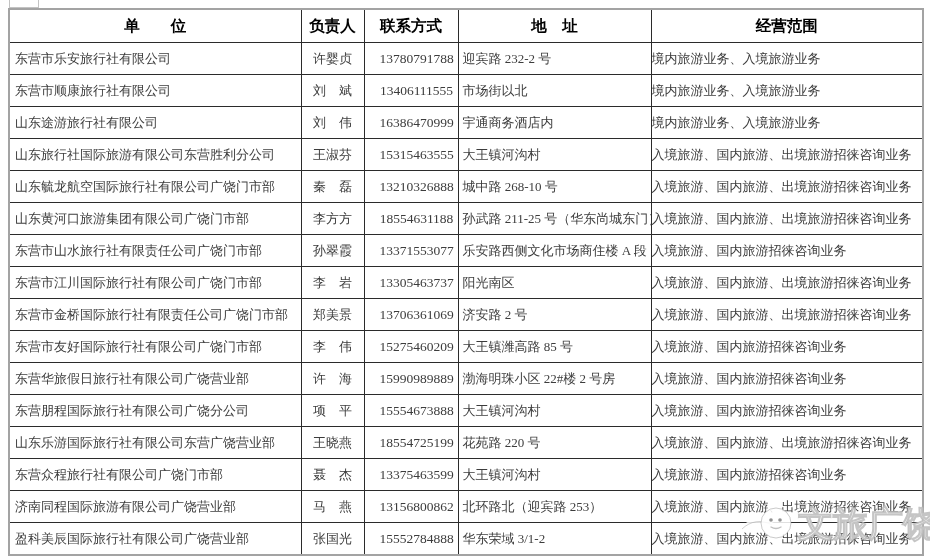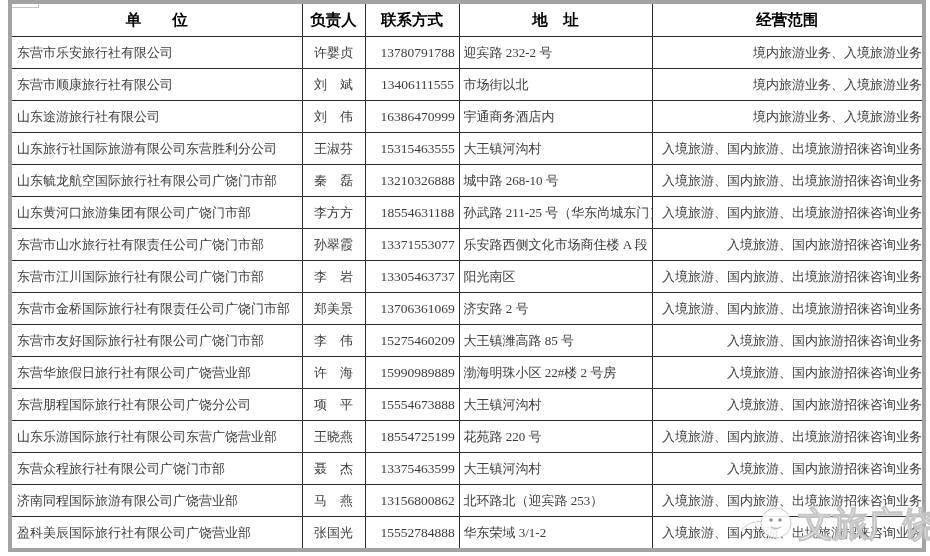--- a/index.html
+++ b/index.html
@@ -6,41 +6,41 @@
   body{
     width:930px;height:556px;position:relative;overflow:hidden;
     background:#ffffff;
     font-family:"Liberation Serif","DejaVu Serif",serif;
   }
   .corner-artifact{
     position:absolute;left:9px;top:-2px;width:28px;height:9px;
     border:1px solid #c3c3c3;border-top:none;background:transparent;
   }
   table.agency-table{
-    position:absolute;left:8px;top:0;
+    position:absolute;left:8px;top:8px;
     width:914px;table-layout:fixed;border-collapse:collapse;
-    border:4px solid #a3a3a3;
+    border:2px solid #a3a3a3;
   }
   .agency-table th,.agency-table td{
     border:1px solid #2b2b2b;
     overflow:hidden;white-space:nowrap;
     color:#3c3c3c;font-size:13px;vertical-align:middle;
     padding:0;
   }
   .agency-table th{
     height:32px;font-size:15.5px;font-weight:bold;color:#000000;
     text-align:center;
     font-family:"Liberation Sans","DejaVu Sans",sans-serif;
   }
   .agency-table td{height:31px;}
   td.cell-company{text-align:left;padding-left:5px;margin-left:20px;}
   td.cell-manager{text-align:center;}
   td.cell-phone{text-align:center;font-size:13.5px;padding-left:11px;}
   td.cell-address{text-align:left;padding-left:4px;}
-  td.cell-scope{text-align:right;padding-left:0;}
+  td.cell-scope{text-align:left;padding-left:0;}
   .watermark{
     position:absolute;left:738px;top:495px;width:192px;height:56px;
     display:flex;align-items:center;pointer-events:none;
   }
   .watermark-text{
     font-size:35px;font-weight:bold;line-height:1;
     color:rgba(255,255,255,0.85);
     -webkit-text-stroke:1px rgba(150,150,150,0.55);
     text-shadow:0 0 2px rgba(255,255,255,0.9);
     letter-spacing:0px;

